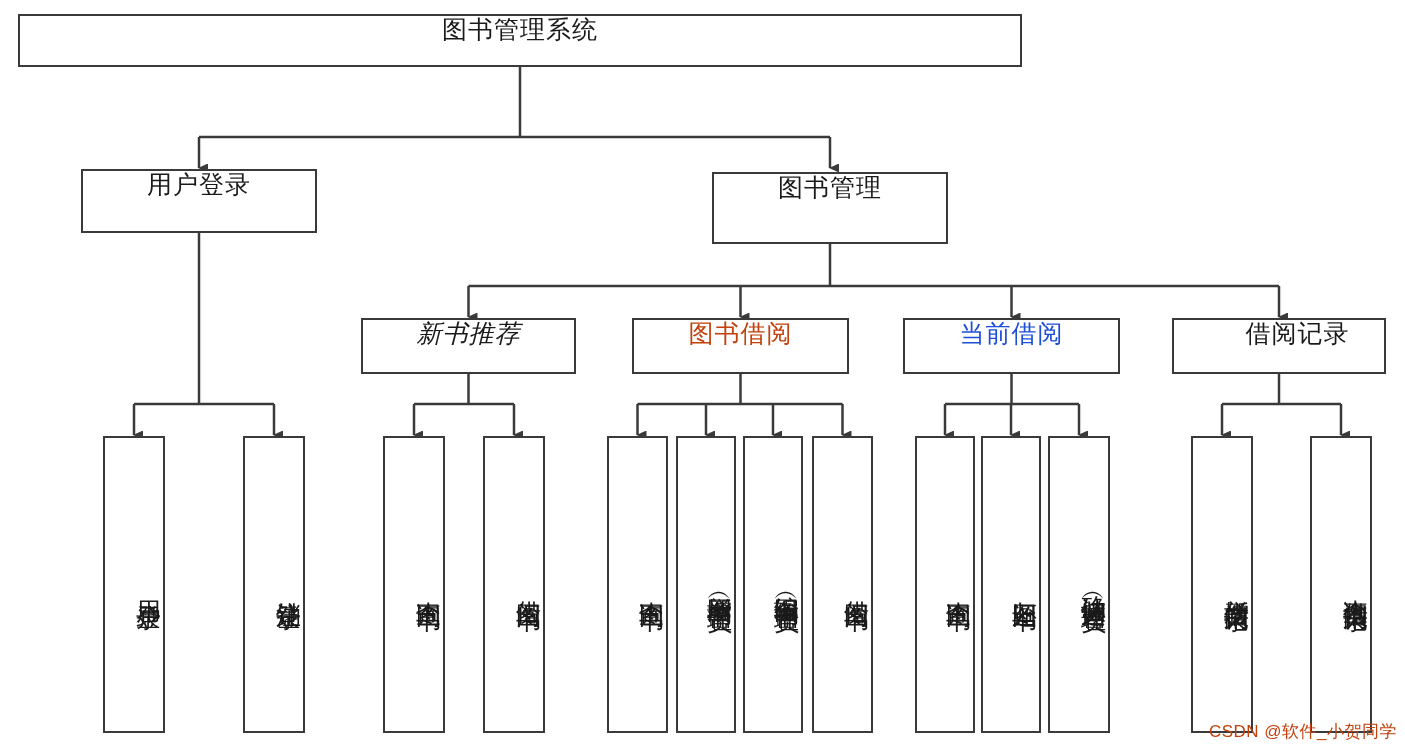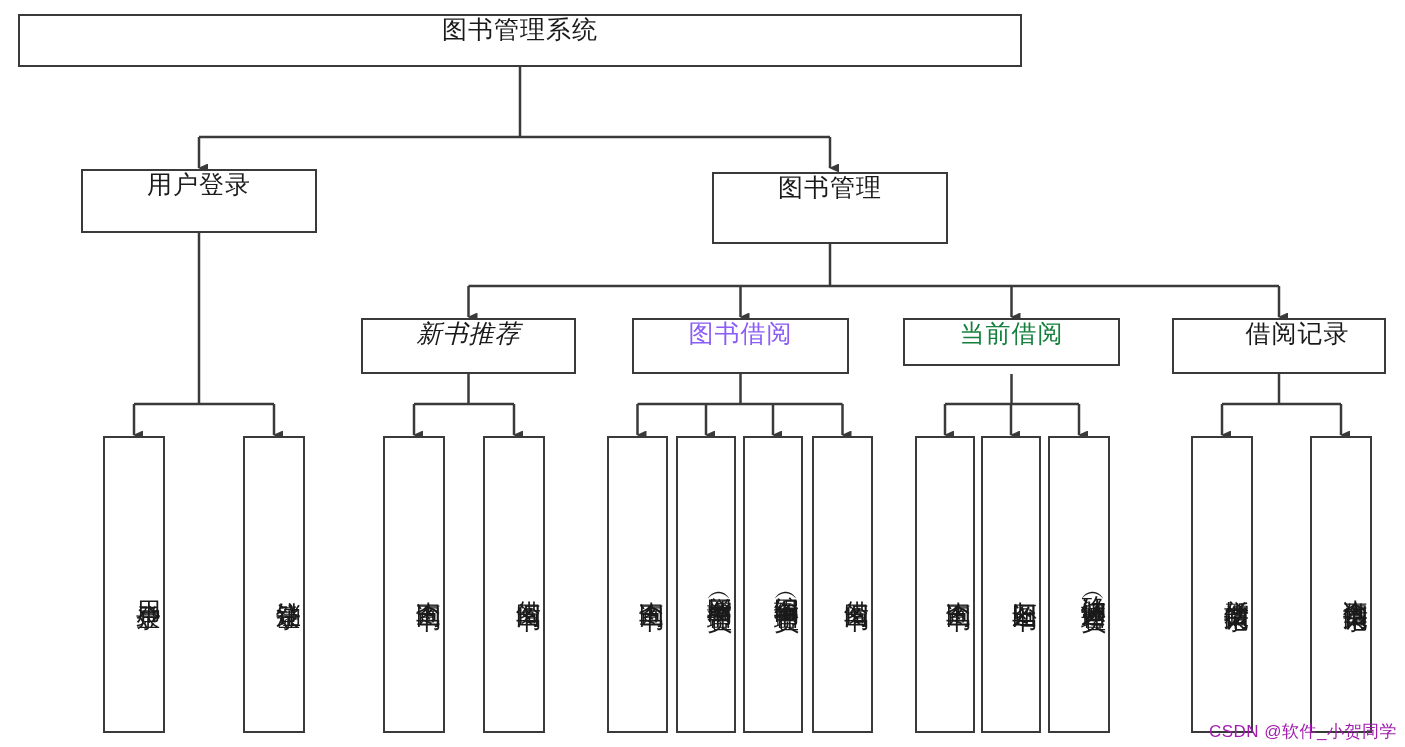--- a/index.html
+++ b/index.html
@@ -58,21 +58,21 @@
   }
   .node-label {
     display: block;
     white-space: pre-wrap;
   }
   #watermark {
     position: absolute;
     right: 8px;
     bottom: 4px;
     font-size: 17px;
-    color: #a21caf;
+    color: #c2410c;
     letter-spacing: 0.5px;
     user-select: none;
     white-space: nowrap;
   }
 </style>
 </head>
 <body>
 
 <div id="diagram-root">
 
@@ -125,24 +125,24 @@
       </div>
       <div class="node horizontal" style="left: 81px; top: 169px; width: 236px; height: 64px; border-color: rgb(58, 58, 58); background: rgb(255, 255, 255); color: rgb(26, 26, 26);">
         <span class="node-label">用户登录</span>
       </div>
       <div class="node horizontal" style="left: 712px; top: 160px; width: 236px; height: 72px; border-color: rgb(58, 58, 58); background: rgb(255, 255, 255); color: rgb(26, 26, 26); margin-top: 12px;">
         <span class="node-label">图书管理</span>
       </div>
       <div class="node horizontal" style="left: 361px; top: 318px; width: 215px; height: 56px; border-color: rgb(58, 58, 58); background: rgb(255, 255, 255); color: rgb(26, 26, 26); font-style: italic;">
         <span class="node-label">新书推荐</span>
       </div>
-      <div class="node horizontal" style="left: 632px; top: 318px; width: 217px; height: 56px; border-color: rgb(58, 58, 58); background: rgb(255, 255, 255); color: #8b5cf6;">
+      <div class="node horizontal" style="left: 632px; top: 318px; width: 217px; height: 56px; border-color: rgb(58, 58, 58); background: rgb(255, 255, 255); color: #c2410c;">
         <span class="node-label">图书借阅</span>
       </div>
-      <div class="node horizontal" style="left: 903px; top: 318px; width: 217px; height: 48px; border-color: rgb(58, 58, 58); background: rgb(255, 255, 255); color: #15803d;">
+      <div class="node horizontal" style="left: 903px; top: 318px; width: 217px; height: 56px; border-color: rgb(58, 58, 58); background: rgb(255, 255, 255); color: #1d4ed8;">
         <span class="node-label">当前借阅</span>
       </div>
       <div class="node horizontal" style="left: 1172px; top: 318px; width: 214px; height: 56px; border-color: rgb(58, 58, 58); background: rgb(255, 255, 255); color: rgb(26, 26, 26); padding-left: 37px;">
         <span class="node-label">借阅记录</span>
       </div>
       <div class="node vertical" style="left: 103px; top: 436px; width: 62px; height: 297px; border-color: rgb(58, 58, 58); background: rgb(255, 255, 255); color: rgb(26, 26, 26);">
         <span class="node-label">用户登录</span>
       </div>
       <div class="node vertical" style="left: 243px; top: 436px; width: 62px; height: 297px; border-color: rgb(58, 58, 58); background: rgb(255, 255, 255); color: rgb(26, 26, 26);">
         <span class="node-label">注销登录</span>

